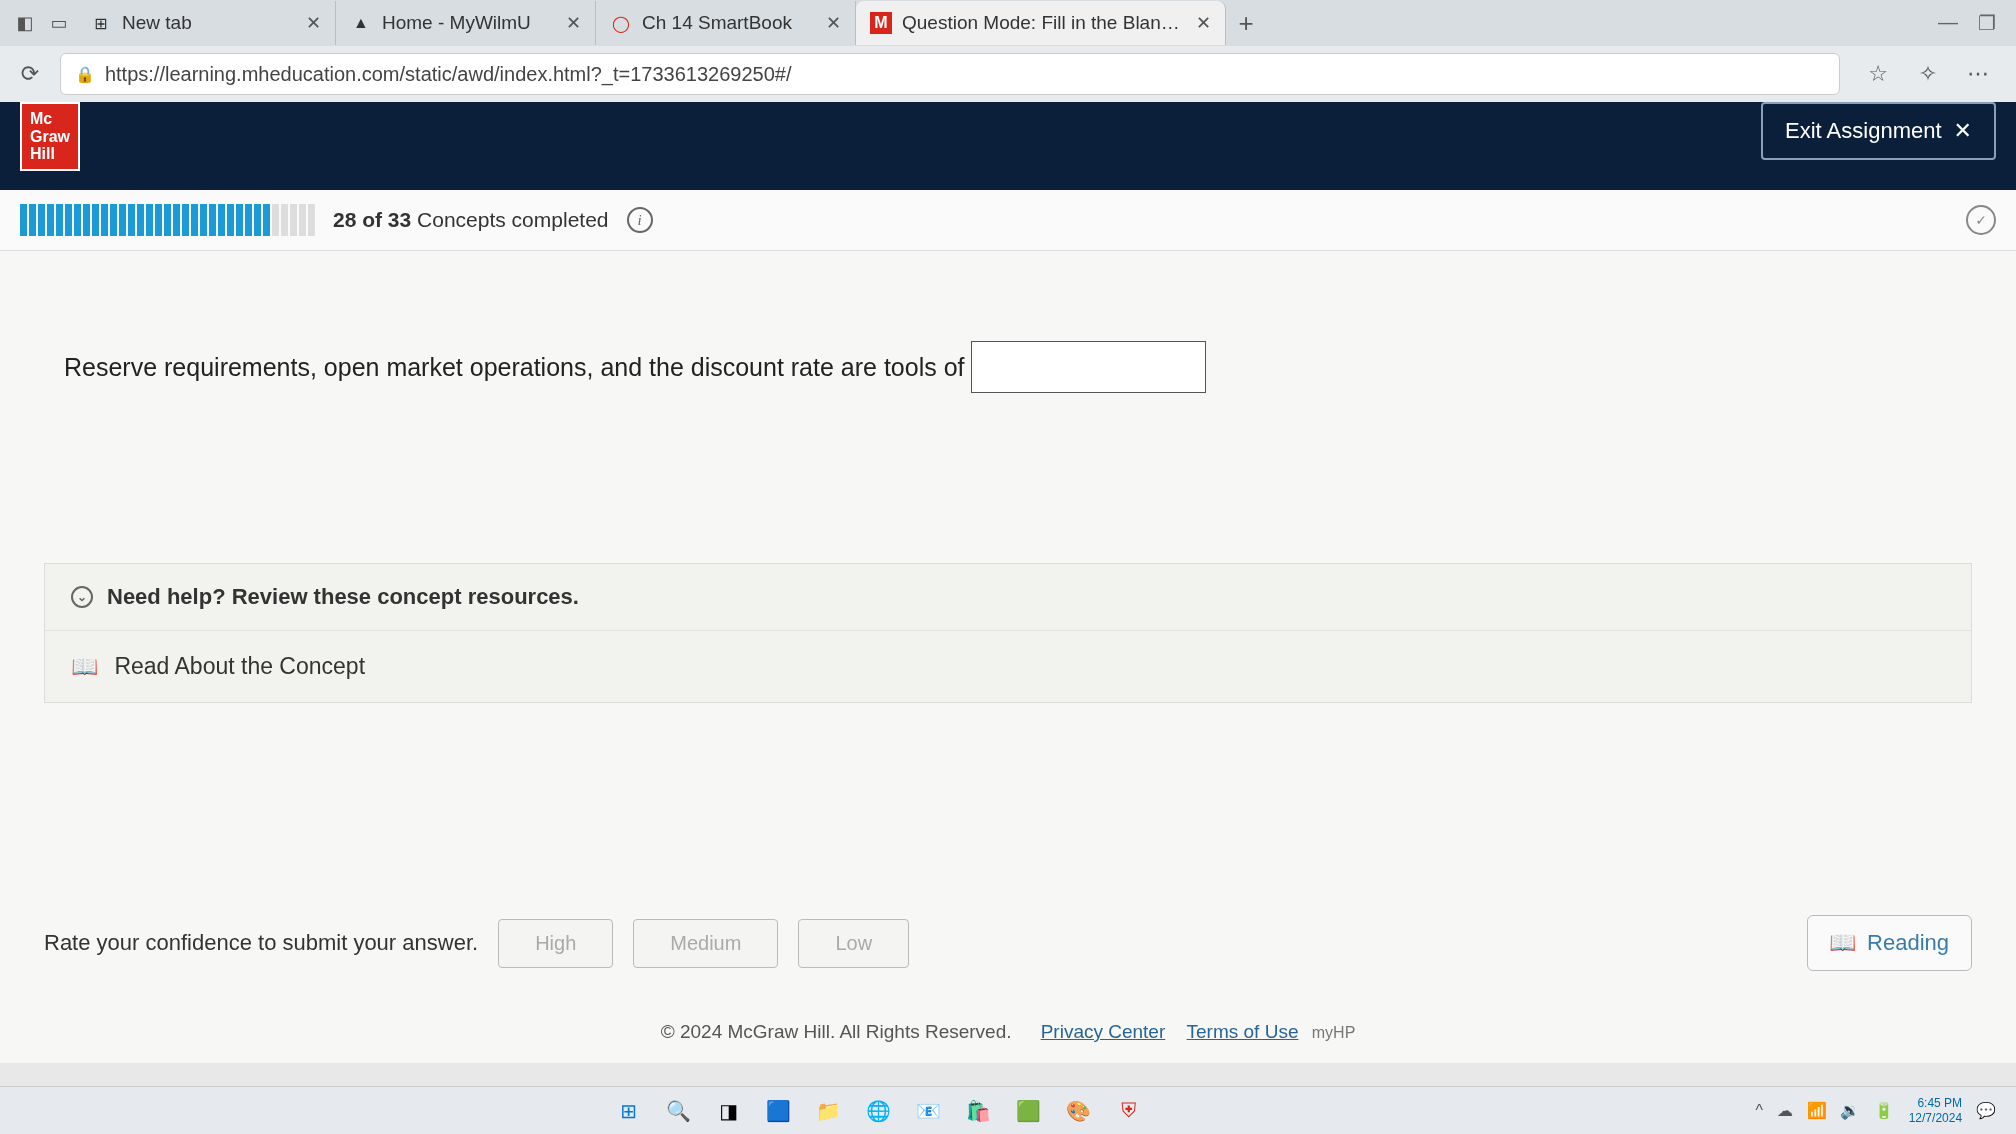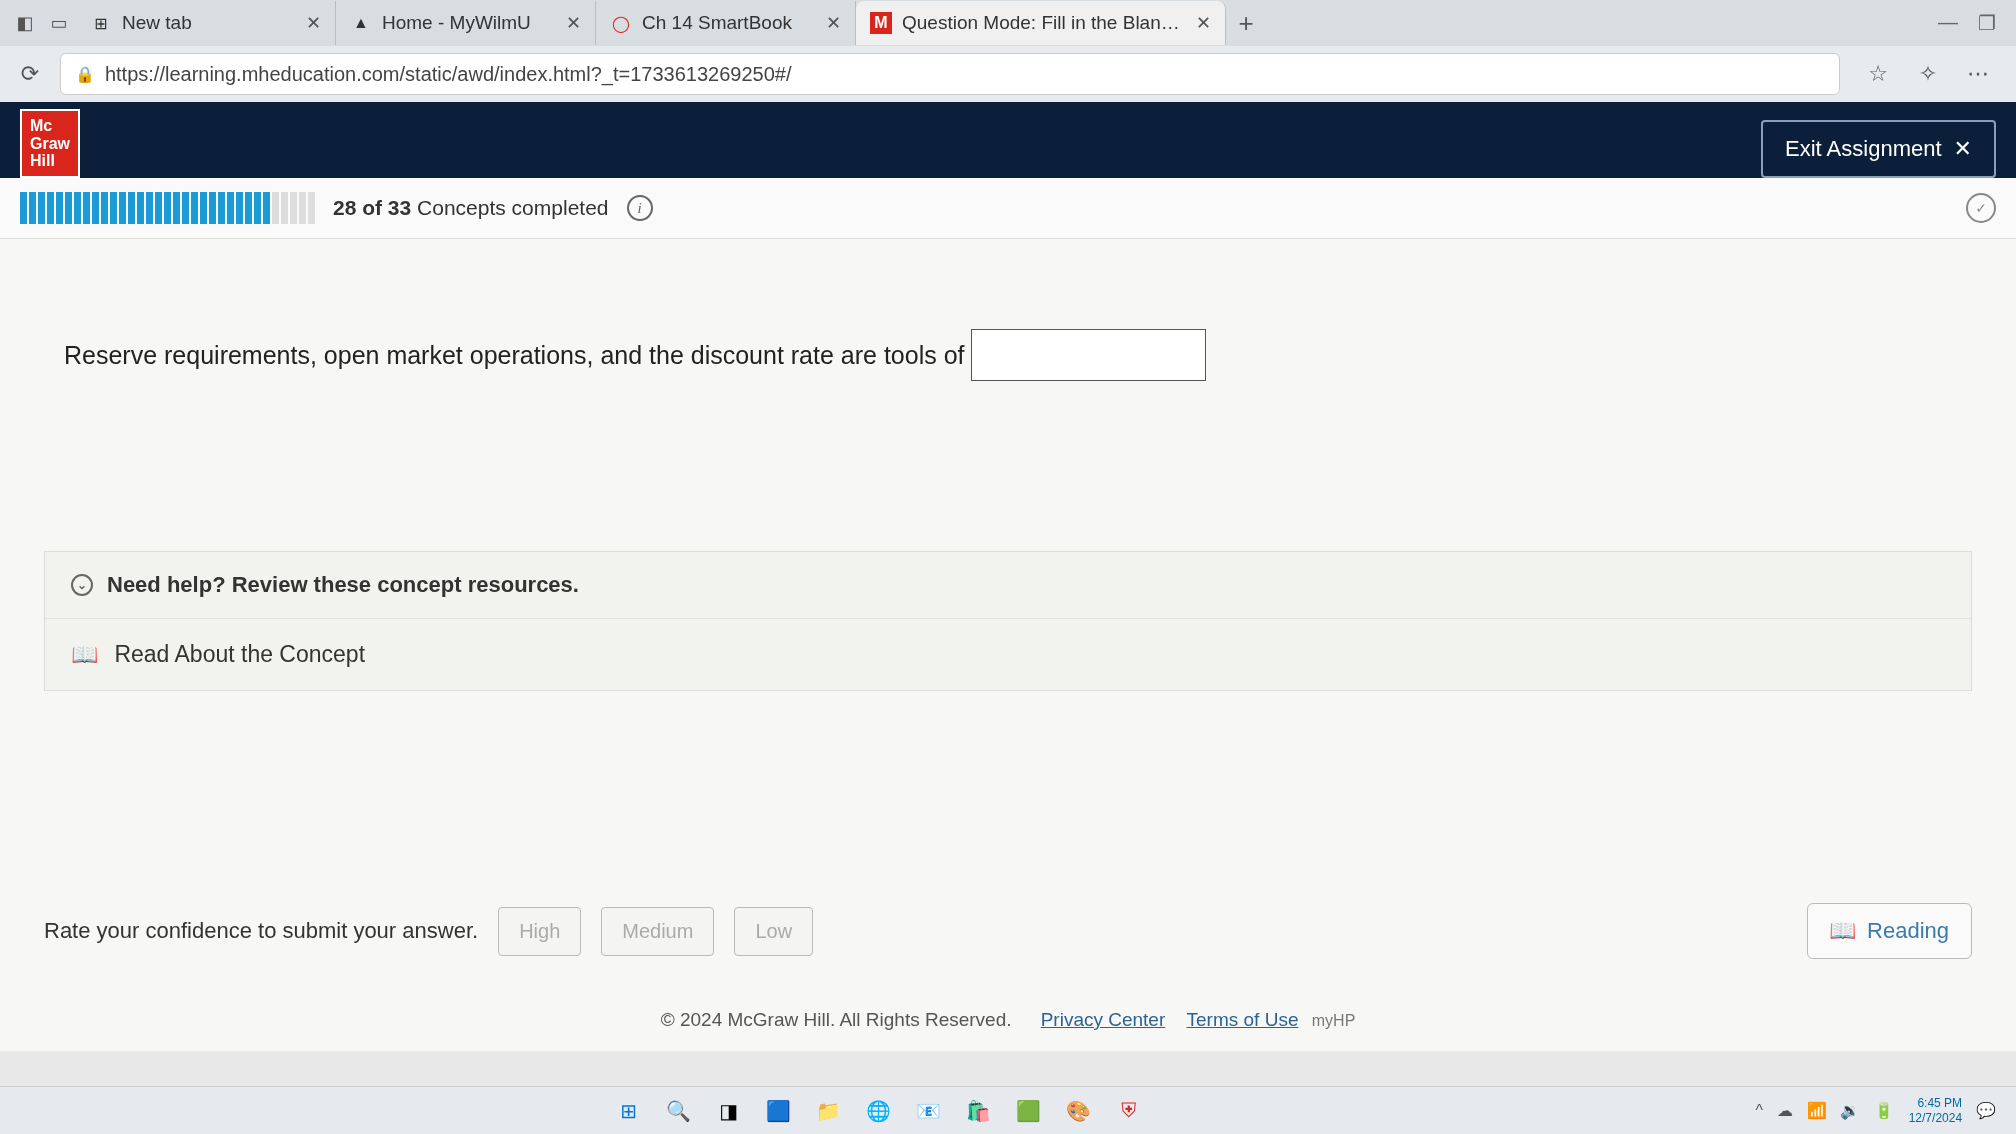--- a/index.html
+++ b/index.html
@@ -17,21 +17,21 @@
   .newtab-btn { width: 40px; height: 40px; display: flex; align-items: center; justify-content: center; font-size: 26px; color: #555; }
   .win-ctrls { margin-left: auto; display: flex; gap: 20px; padding-right: 20px; color: #666; font-size: 20px; }
 
   .addr-bar { display: flex; align-items: center; height: 56px; padding: 0 12px; gap: 12px; background: #e8ebee; }
   .addr-btn { width: 36px; height: 36px; display: flex; align-items: center; justify-content: center; color: #555; font-size: 22px; }
   .url-box { flex: 1; display: flex; align-items: center; gap: 10px; background: #fff; border: 1px solid #ccc; border-radius: 6px; height: 42px; padding: 0 14px; font-size: 20px; color: #444; }
   .url-box .lock { font-size: 16px; color: #666; }
   .addr-right { display: flex; gap: 14px; padding: 0 8px; }
 
   
-  .app-header { background: #0b1f3a; height: 76px; display: flex; align-items: flex-end; padding: 0 20px; }
+  .app-header { background: #0b1f3a; height: 88px; display: flex; align-items: flex-start; padding: 0 20px; }
   .logo { background: #d9261c; color: #fff; font-weight: bold; font-size: 16px; line-height: 1.1; padding: 6px 8px; border: 2px solid #fff; }
   .exit-btn { margin-left: auto; border: 2px solid #8aa0b8; color: #fff; background: transparent; padding: 14px 22px; font-size: 22px; display: flex; align-items: center; gap: 12px; border-radius: 4px; }
 
   
   .progress-row { background: #fafafa; border-bottom: 1px solid #ddd; display: flex; align-items: center; padding: 14px 20px; gap: 18px; }
   .progress-viz { display: flex; gap: 2px; }
   .tick { width: 7px; height: 32px; background: #1a9bd7; }
   .tick.empty { background: #ddd; }
   .progress-text { font-size: 21px; color: #333; }
   .progress-text .strong { font-weight: bold; }
@@ -49,21 +49,21 @@
 
   .help-panel { margin-top: 170px; border: 1px solid #dcdcd8; background: #f2f2ee; }
   .help-head { display: flex; align-items: center; gap: 14px; padding: 20px 26px; font-size: 22px; font-weight: bold; color: #333; border-bottom: 1px solid #e2e2de; }
   .chev { width: 22px; height: 22px; border: 2px solid #666; border-radius: 50%; display: flex; align-items: center; justify-content: center; font-size: 12px; color: #666; }
   .help-item { display: flex; align-items: center; gap: 16px; padding: 22px 26px; font-size: 23px; color: #333; }
   .book-icn { font-size: 22px; color: #777; }
 
   
   .bottom-row { position: absolute; bottom: 40px; left: 44px; right: 44px; display: flex; align-items: center; gap: 20px; }
   .rate-label { font-size: 22px; color: #333; }
-  .conf-btn { border: 1px solid #bbb; background: #f4f4f2; color: #aaa; padding: 12px 20px; font-size: 20px; border-radius: 4px; }
+  .conf-btn { border: 1px solid #bbb; background: #f4f4f2; color: #aaa; padding: 12px 36px; font-size: 20px; border-radius: 4px; }
   .reading-btn { margin-left: auto; border: 1px solid #bbb; background: #fafafa; color: #3a7ca8; padding: 14px 22px; font-size: 22px; border-radius: 6px; display: flex; align-items: center; gap: 10px; }
 
   .footer { text-align: center; font-size: 19px; color: #555; padding: 10px 0 20px; background: #f7f7f6; }
   .footer a { color: #2a6496; text-decoration: underline; margin: 0 8px; }
   .footer .myhp { font-size: 16px; color: #777; text-decoration: none; text-align: center; }
 
   
   .taskbar { position: fixed; bottom: 0; left: 0; right: 0; height: 48px; background: rgba(230,234,240,0.9); display: flex; align-items: center; padding: 0 20px; gap: 18px; border-top: 1px solid #ccc; }
   .taskbar .spacer { flex: 1; }
   .task-icon { width: 32px; height: 32px; border-radius: 6px; display: flex; align-items: center; justify-content: center; font-size: 20px; }

